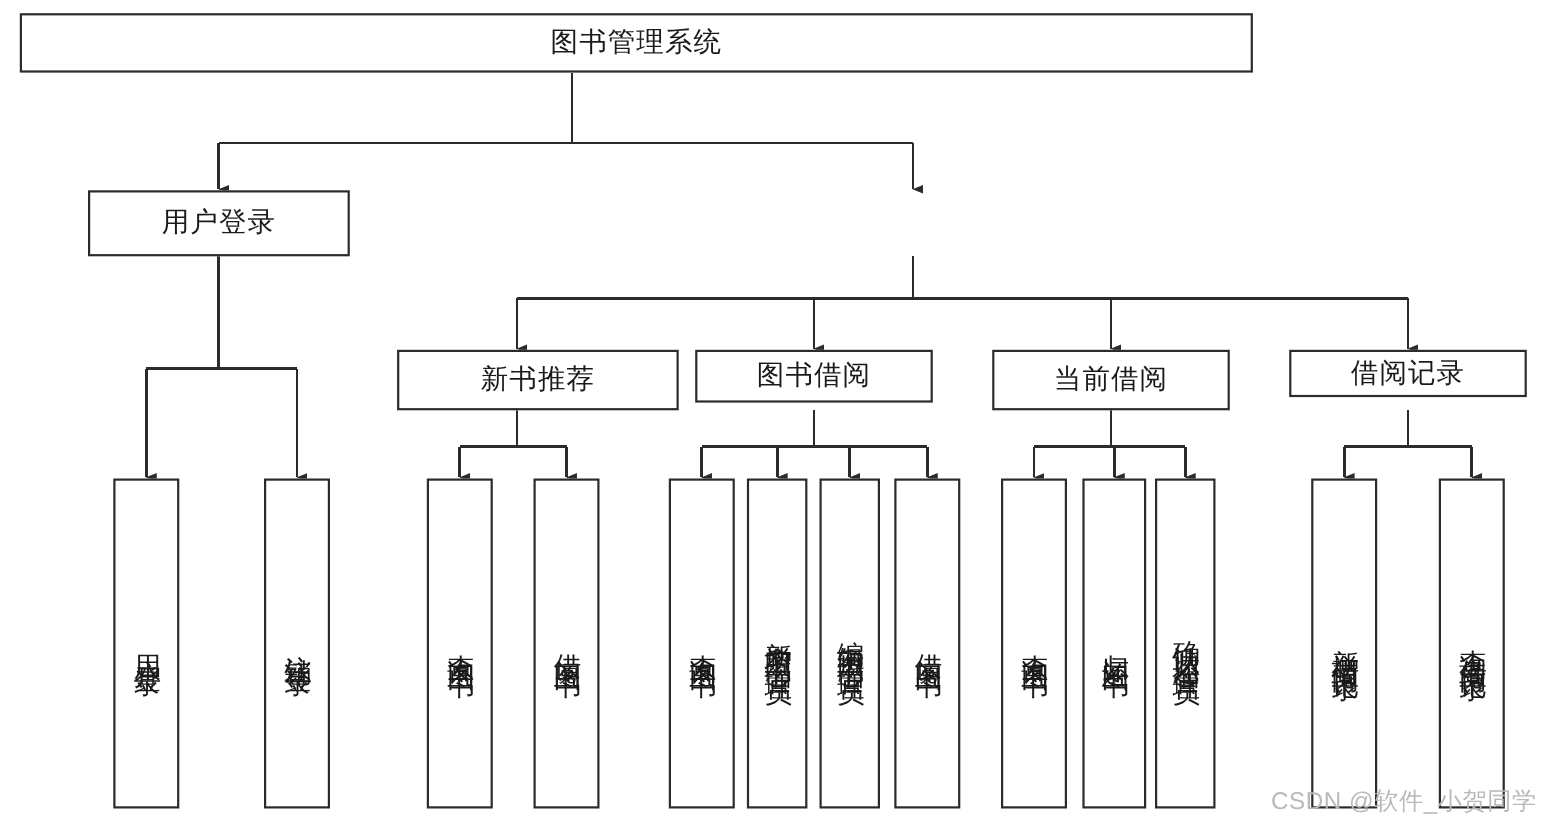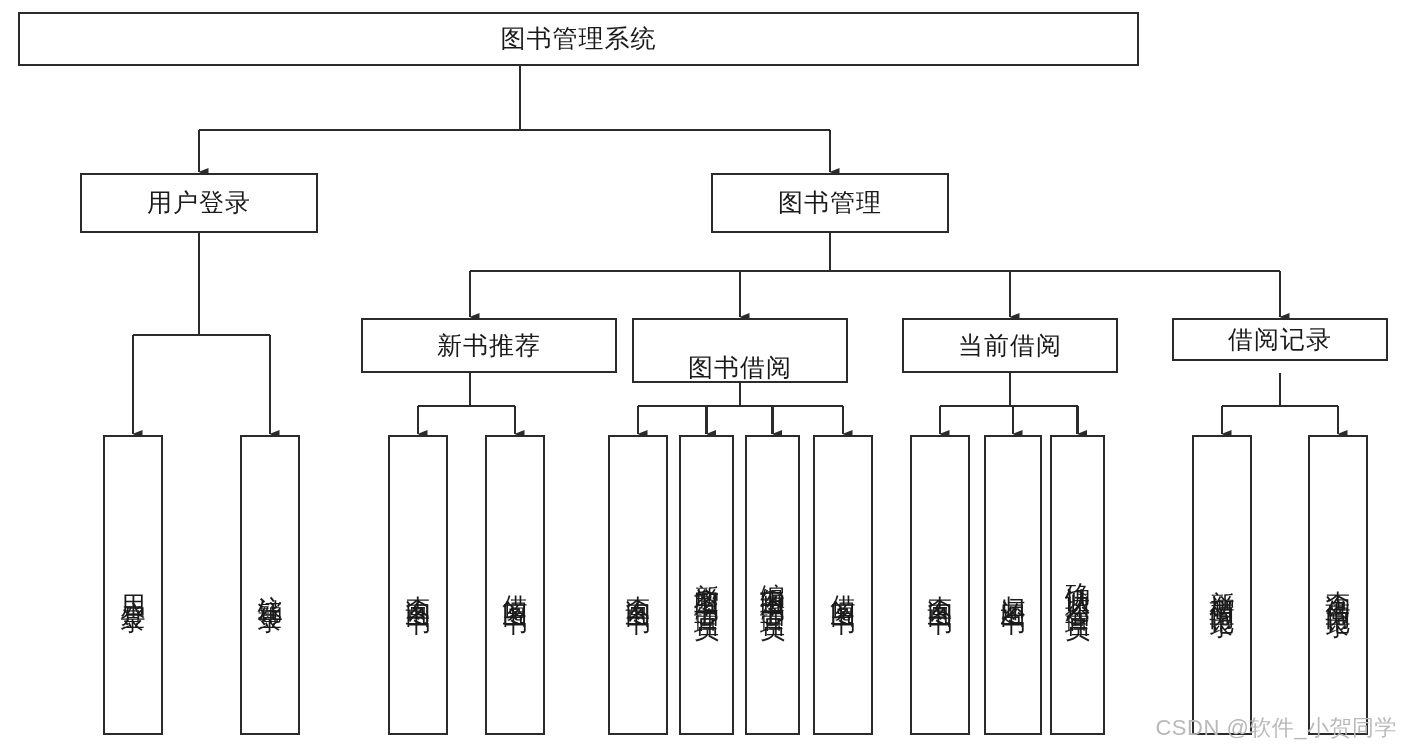--- a/index.html
+++ b/index.html
@@ -117,28 +117,25 @@
       </g>
   </svg>
 
   <div class="node horiz" id="node-root" style="left: 18px; top: 12px; width: 1121px; height: 54px;">
     <span>图书管理系统</span>
   </div>
 
   <div class="node horiz" id="node-l1-0" style="left: 80px; top: 173px; width: 238px; height: 60px;">
     <span>用户登录</span>
   </div>
-  <div class="node horiz" id="node-l1-1" style="left: 711px; top: 173px; width: 238px; height: 60px;">
-    <span>图书管理</span>
-  </div>
 
   <div class="node horiz" id="node-l2-0" style="left: 361px; top: 318px; width: 256px; height: 55px;">
     <span>新书推荐</span>
   </div>
-  <div class="node horiz" id="node-l2-1" style="left: 632px; top: 318px; width: 216px; height: 65px; align-items: flex-end;">
+  <div class="node horiz" id="node-l2-1" style="left: 632px; top: 318px; width: 216px; height: 48px;">
     <span>图书借阅</span>
   </div>
   <div class="node horiz" id="node-l2-2" style="left: 902px; top: 318px; width: 216px; height: 55px; font-family: Liberation Serif, serif;">
     <span>当前借阅</span>
   </div>
   <div class="node horiz" id="node-l2-3" style="left: 1172px; top: 318px; width: 216px; height: 43px;">
     <span>借阅记录</span>
   </div>
 
   <div class="node vert" id="node-leaf-0" style="left: 103px; top: 435px; width: 60px; height: 300px;">

